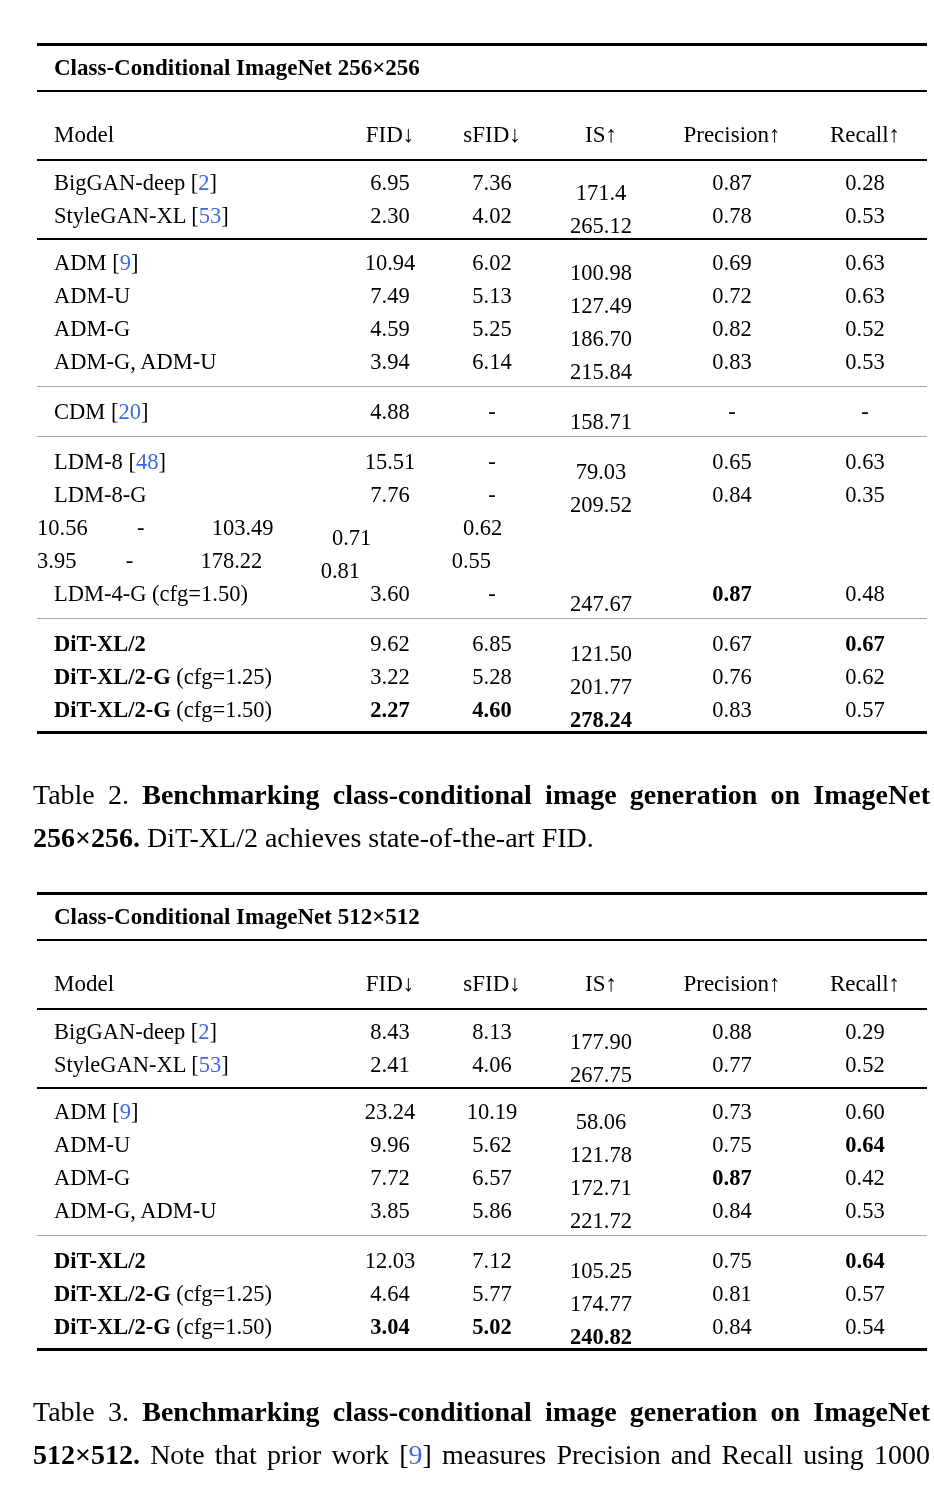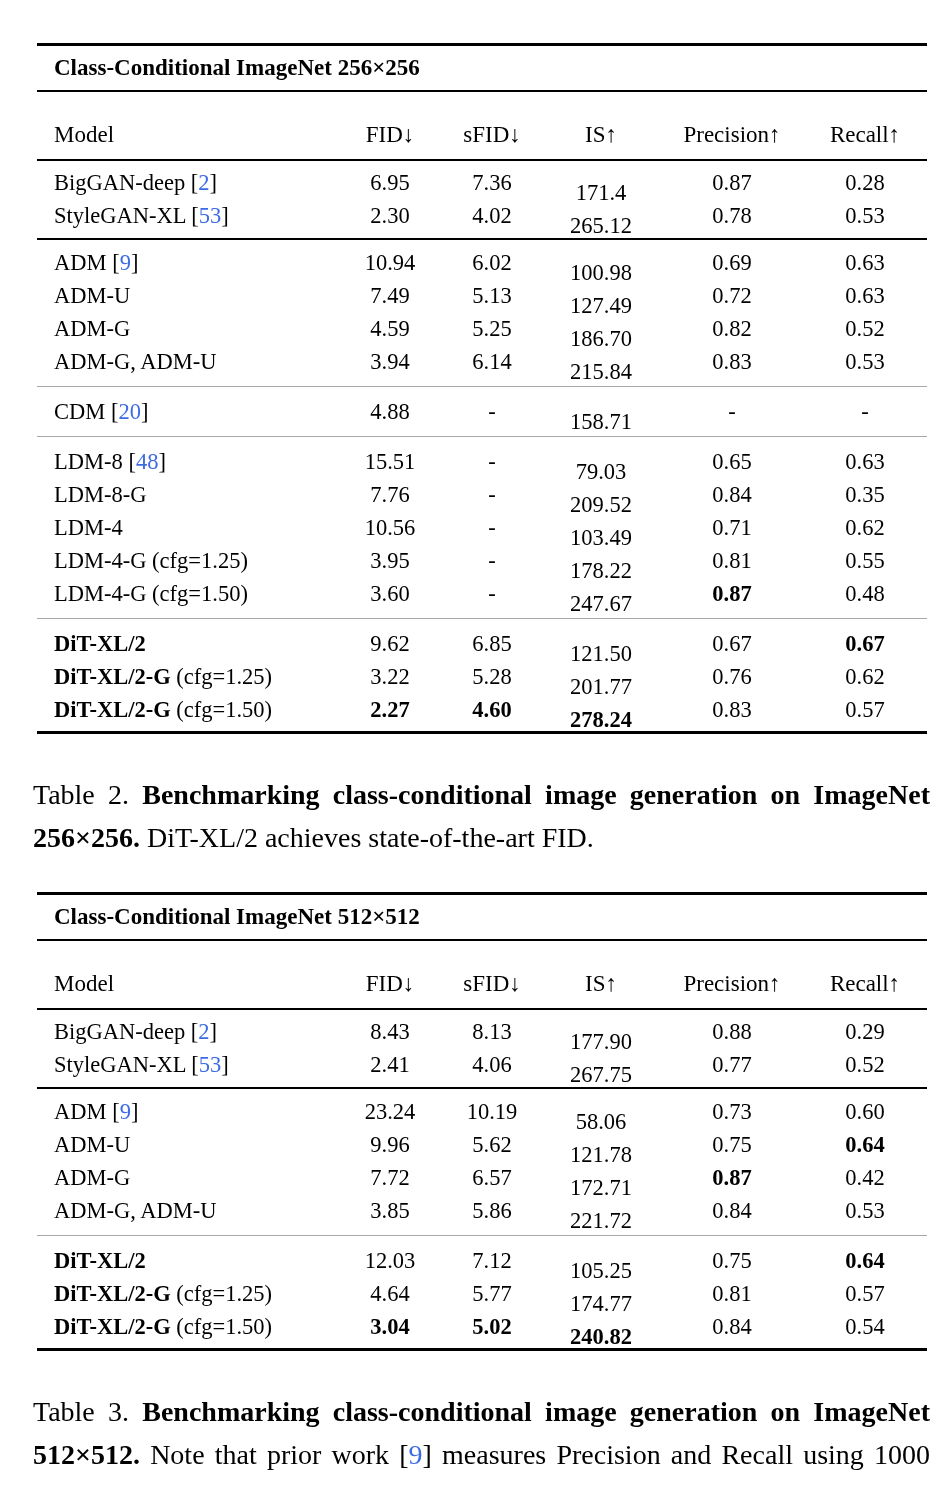--- a/index.html
+++ b/index.html
@@ -148,29 +148,27 @@
         </div>
         <div class="row">
           <div class="cell model"><span>LDM-8-G</span></div>
           <div class="cell num">7.76</div>
           <div class="cell num">-</div>
           <div class="cell num">209.52</div>
           <div class="cell num">0.84</div>
           <div class="cell num">0.35</div>
         </div>
         <div class="row">
-          <div class="cell model"><span>LDM-4</span></div>
           <div class="cell num">10.56</div>
           <div class="cell num">-</div>
           <div class="cell num">103.49</div>
           <div class="cell num">0.71</div>
           <div class="cell num">0.62</div>
         </div>
         <div class="row">
-          <div class="cell model"><span>LDM-4-G</span><span> (cfg=1.25)</span></div>
           <div class="cell num">3.95</div>
           <div class="cell num">-</div>
           <div class="cell num">178.22</div>
           <div class="cell num">0.81</div>
           <div class="cell num">0.55</div>
         </div>
         <div class="row">
           <div class="cell model"><span>LDM-4-G</span><span> (cfg=1.50)</span></div>
           <div class="cell num">3.60</div>
           <div class="cell num">-</div>

